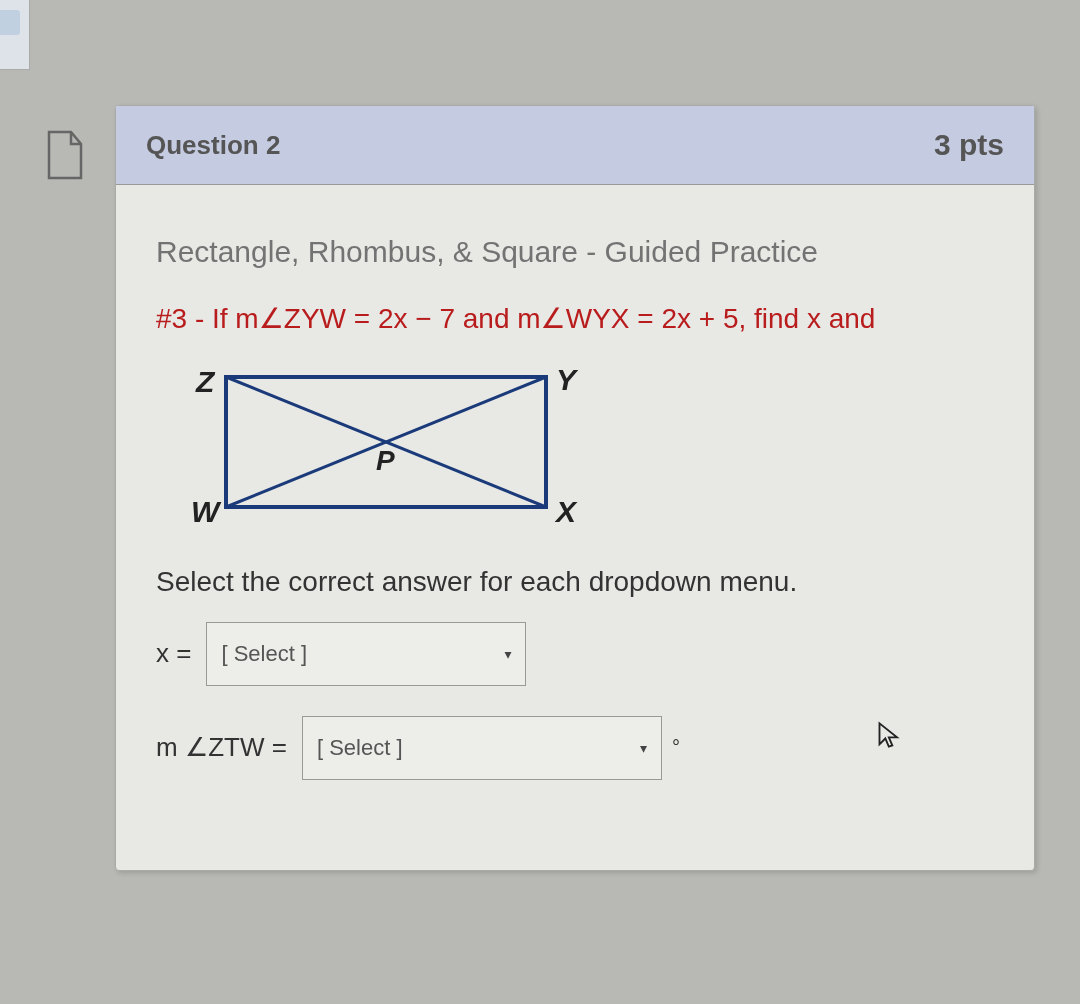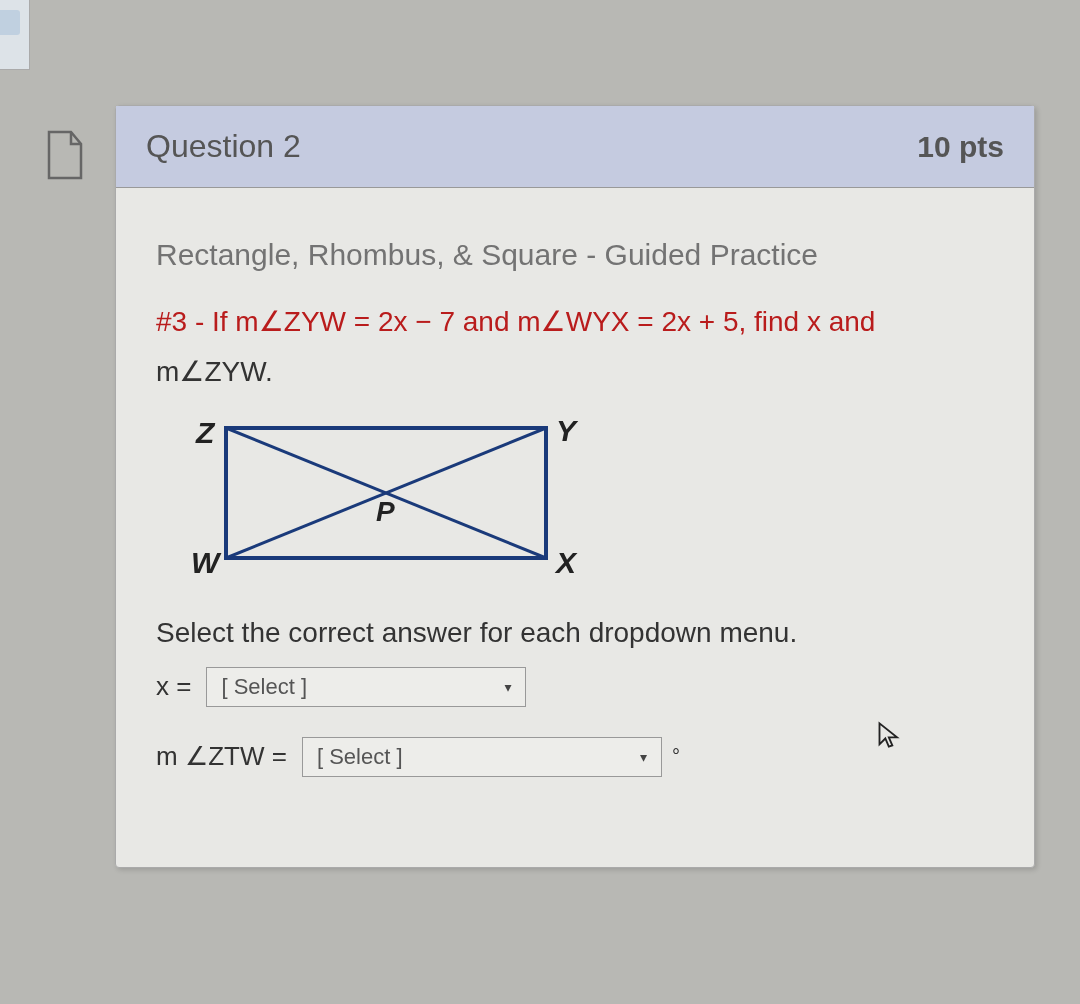--- a/index.html
+++ b/index.html
@@ -58,22 +58,22 @@
     }
     .question-header {
       display: flex;
       justify-content: space-between;
       align-items: center;
       background: #c5cbe0;
       padding: 22px 30px;
       border-bottom: 1px solid #999;
     }
     .question-title {
-      font-size: 32px;
-      font-weight: normal;
+      font-size: 26px;
+      font-weight: bold;
       color: #555;
     }
     .question-points {
       font-size: 30px;
       font-weight: bold;
       color: #555;
     }
     .question-body {
       padding: 50px 40px 60px 40px;
       color: #333;
@@ -93,40 +93,40 @@
       font-size: 28px;
       color: #333;
       margin-bottom: 25px;
     }
     .diagram {
       margin: 20px 0 30px 20px;
     }
     .instruction {
       font-size: 28px;
       color: #333;
-      margin-bottom: 18px;
+      margin-bottom: 24px;
     }
     .answer-row {
       display: flex;
       align-items: center;
       margin-bottom: 30px;
       font-size: 26px;
       color: #333;
     }
     .answer-label {
       margin-right: 15px;
       white-space: nowrap;
     }
     .select-box {
       display: flex;
       align-items: center;
       justify-content: space-between;
       border: 1px solid #999;
       background: #ededea;
-      padding: 6px 14px;
+      padding: 18px 14px;
       font-size: 22px;
       color: #555;
       cursor: pointer;
       min-width: 320px;
     }
     .select-box-small {
       min-width: 360px;
     }
     .chevron {
       font-size: 14px;
@@ -157,30 +157,27 @@
 <div class="page-icon">
   <svg viewBox="0 0 40 50">
     <path d="M 4 2 L 26 2 L 36 14 L 36 48 L 4 48 Z" fill="none" stroke="#666" stroke-width="2.5"></path>
     <path d="M 26 2 L 26 14 L 36 14" fill="none" stroke="#666" stroke-width="2.5"></path>
   </svg>
 </div>
 
 <div class="question-card">
   <div class="question-header">
     <span class="question-title">Question 2</span>
-    <span class="question-points">10 pts</span>
+    <span class="question-points">3 pts</span>
   </div>
   <div class="question-body">
     <div class="practice-title">Rectangle, Rhombus, &amp; Square - Guided Practice</div>
 
     <div class="problem-text">
       <span>#3 - If m</span><span class="angle-sym">∠</span><span>ZYW</span><span> = 2x − 7 and m</span><span class="angle-sym">∠</span><span>WYX</span><span> = 2x + 5, find x and</span>
-    </div>
-    <div class="problem-sub">
-      <span>m</span><span class="angle-sym">∠</span><span>ZYW</span><span>.</span>
     </div>
 
     <div class="diagram">
       <svg width="430" height="170" viewBox="0 0 430 170">
         <rect x="50" y="15" width="320" height="130" fill="none" stroke="#1a3a7a" stroke-width="4"></rect>
         <line x1="50" y1="15" x2="370" y2="145" stroke="#1a3a7a" stroke-width="3"></line>
         <line x1="50" y1="145" x2="370" y2="15" stroke="#1a3a7a" stroke-width="3"></line>
         <text x="20" y="30" font-size="30" font-style="italic" font-weight="bold" fill="#222">Z</text>
         <text x="380" y="28" font-size="30" font-style="italic" font-weight="bold" fill="#222">Y</text>
         <text x="15" y="160" font-size="30" font-style="italic" font-weight="bold" fill="#222">W</text>

